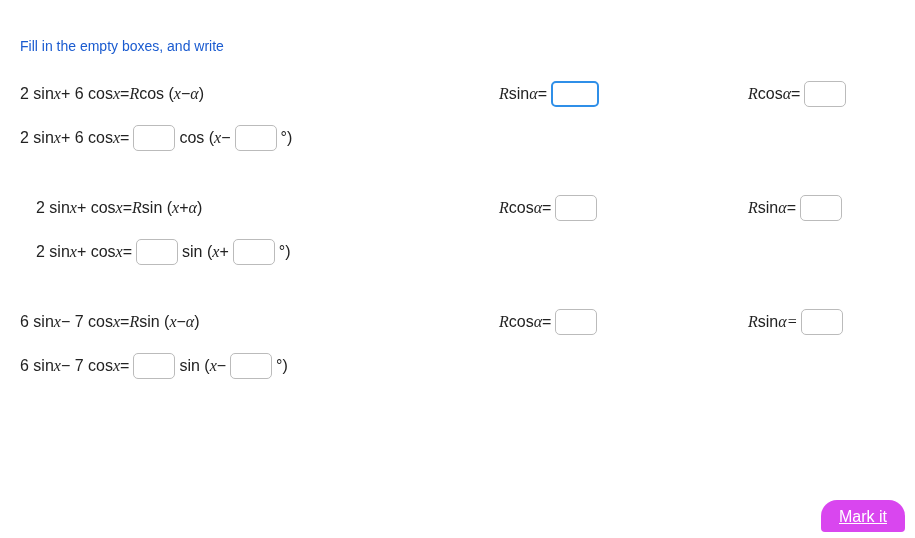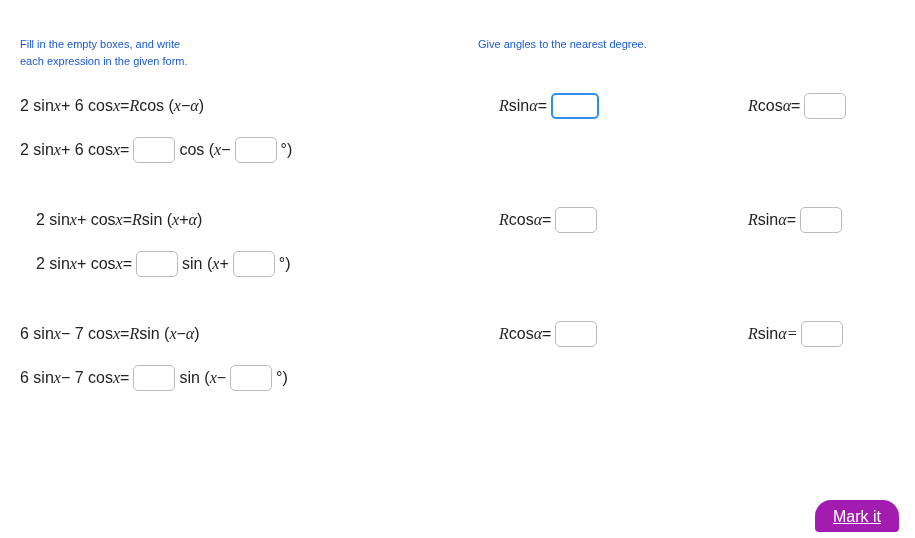--- a/index.html
+++ b/index.html
@@ -10,23 +10,22 @@
     background: #fff;
     width: 915px;
     height: 538px;
     overflow: hidden;
     position: relative;
   }
   .header {
     display: flex;
     padding: 36px 20px 10px 20px;
     color: #1a5bd0;
-    font-size: 11px;
+    font-size: 14px;
     line-height: 1.55;
-    gap: 38px;
   }
   .hleft { flex: 0 0 420px; }
   .hright { flex: 1; }
   .problems { padding: 4px 20px 0 20px; }
   .group { margin-bottom: 26px; }
   .row {
     display: flex;
     align-items: center;
     height: 44px;
     font-size: 16px;
@@ -51,42 +50,41 @@
   }
   input.box.wide { width: 48px; }
   input.box.focused {
     border: 2.5px solid #2f8fe8;
     outline: none;
   }
   .indent { padding-left: 16px; }
   .mark-btn {
     position: absolute;
     bottom: 6px;
-    right: 16px;
-    background: #a21caf;
+    right: 10px;
+    background: #d946ef;
     color: #fff;
     border: none;
     border-radius: 16px 16px 4px 4px;
     padding: 8px 18px 6px 18px;
     font-size: 16px;
     font-family: Verdana, Geneva, sans-serif;
     cursor: pointer;
     text-decoration: underline;
   }
 </style>
 </head>
 <body>
 
 <div class="header">
   <div class="hleft">
     <span>Fill in the empty boxes, and write</span><br>
-    <span>each expression in the given form.</span>
   </div>
   <div class="hright">
-    <span>Give angles to the nearest degree.</span><br>
+    <br>
   </div>
 </div>
 
 <div class="problems">
 
   <div class="group">
     <div class="row">
       <div class="col-a">
         <span>2 sin </span>
           <span class="it">x</span>

